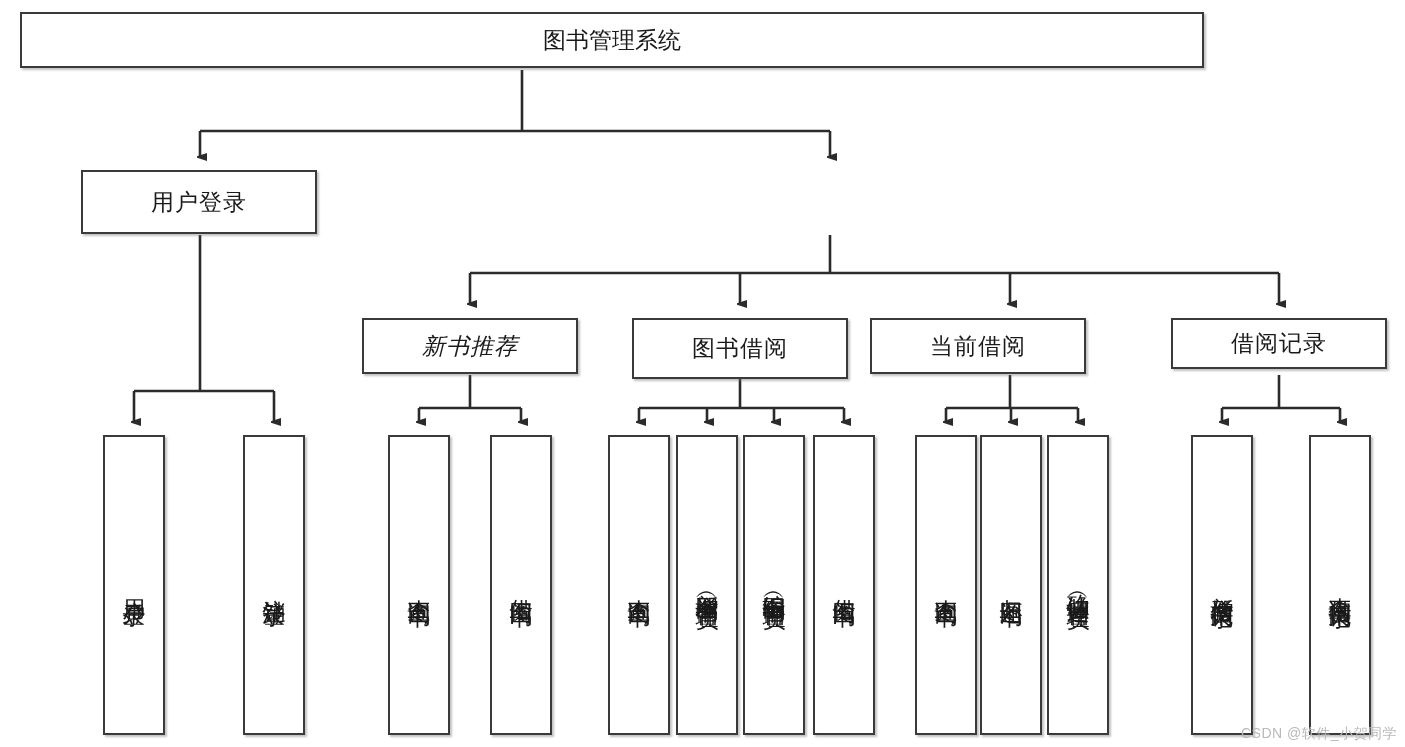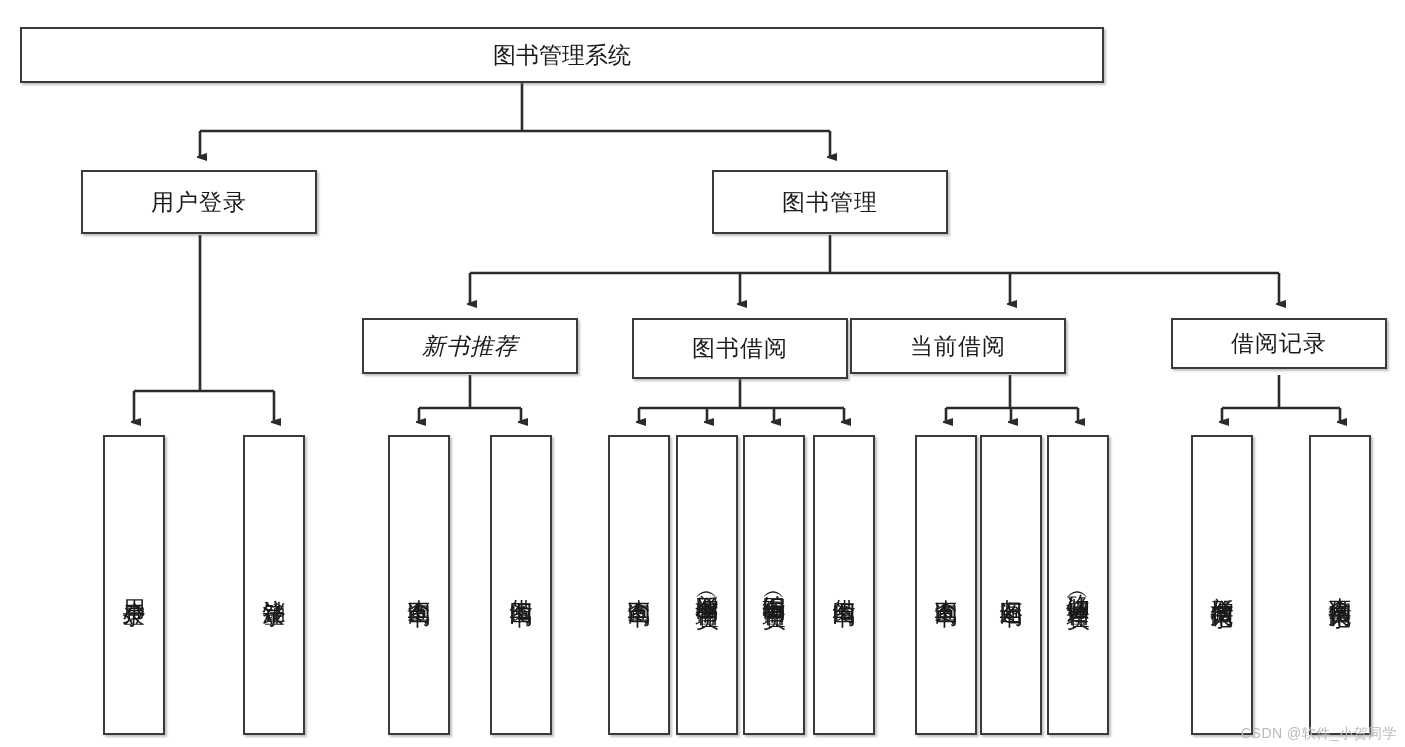--- a/index.html
+++ b/index.html
@@ -71,38 +71,35 @@
       <path d="M1011,408 L1011,422" marker-end="url(#ar)"></path>
       <path d="M1078,408 L1078,422" marker-end="url(#ar)"></path>
 
       <path d="M1279,375 L1279,408"></path>
       <path d="M1222,408 L1340,408"></path>
       <path d="M1222,408 L1222,422" marker-end="url(#ar)"></path>
       <path d="M1340,408 L1340,422" marker-end="url(#ar)"></path>
     </g>
   </svg>
 
-  <div class="node root" style="left:20px;top:27px;width:1084px;height:56px;">
+  <div class="node root" style="left:20px;top:12px;width:1184px;height:56px;">
     <span>图书管理系统</span>
   </div>
 
   <div class="node h" style="left:81px;top:170px;width:236px;height:64px;">
     <span>用户登录</span>
-  </div>
-  <div class="node h" style="left:712px;top:170px;width:236px;height:64px;">
-    <span>图书管理</span>
   </div>
 
   <div class="node h" style="left:362px;top:318px;width:216px;height:56px;font-style:italic;">
     <span>新书推荐</span>
   </div>
   <div class="node h" style="left:632px;top:318px;width:216px;height:61px;">
     <span>图书借阅</span>
   </div>
-  <div class="node h" style="left:850px;top:318px;width:216px;height:56px;">
+  <div class="node h" style="left:870px;top:318px;width:216px;height:56px;">
     <span>当前借阅</span>
   </div>
   <div class="node h" style="left:1171px;top:318px;width:216px;height:51px;">
     <span>借阅记录</span>
   </div>
 
   <div class="node v" style="left:103px;top:435px;width:62px;height:300px;">
     <span>用户登录</span>
   </div>
   <div class="node v" style="left:243px;top:435px;width:62px;height:300px;">

